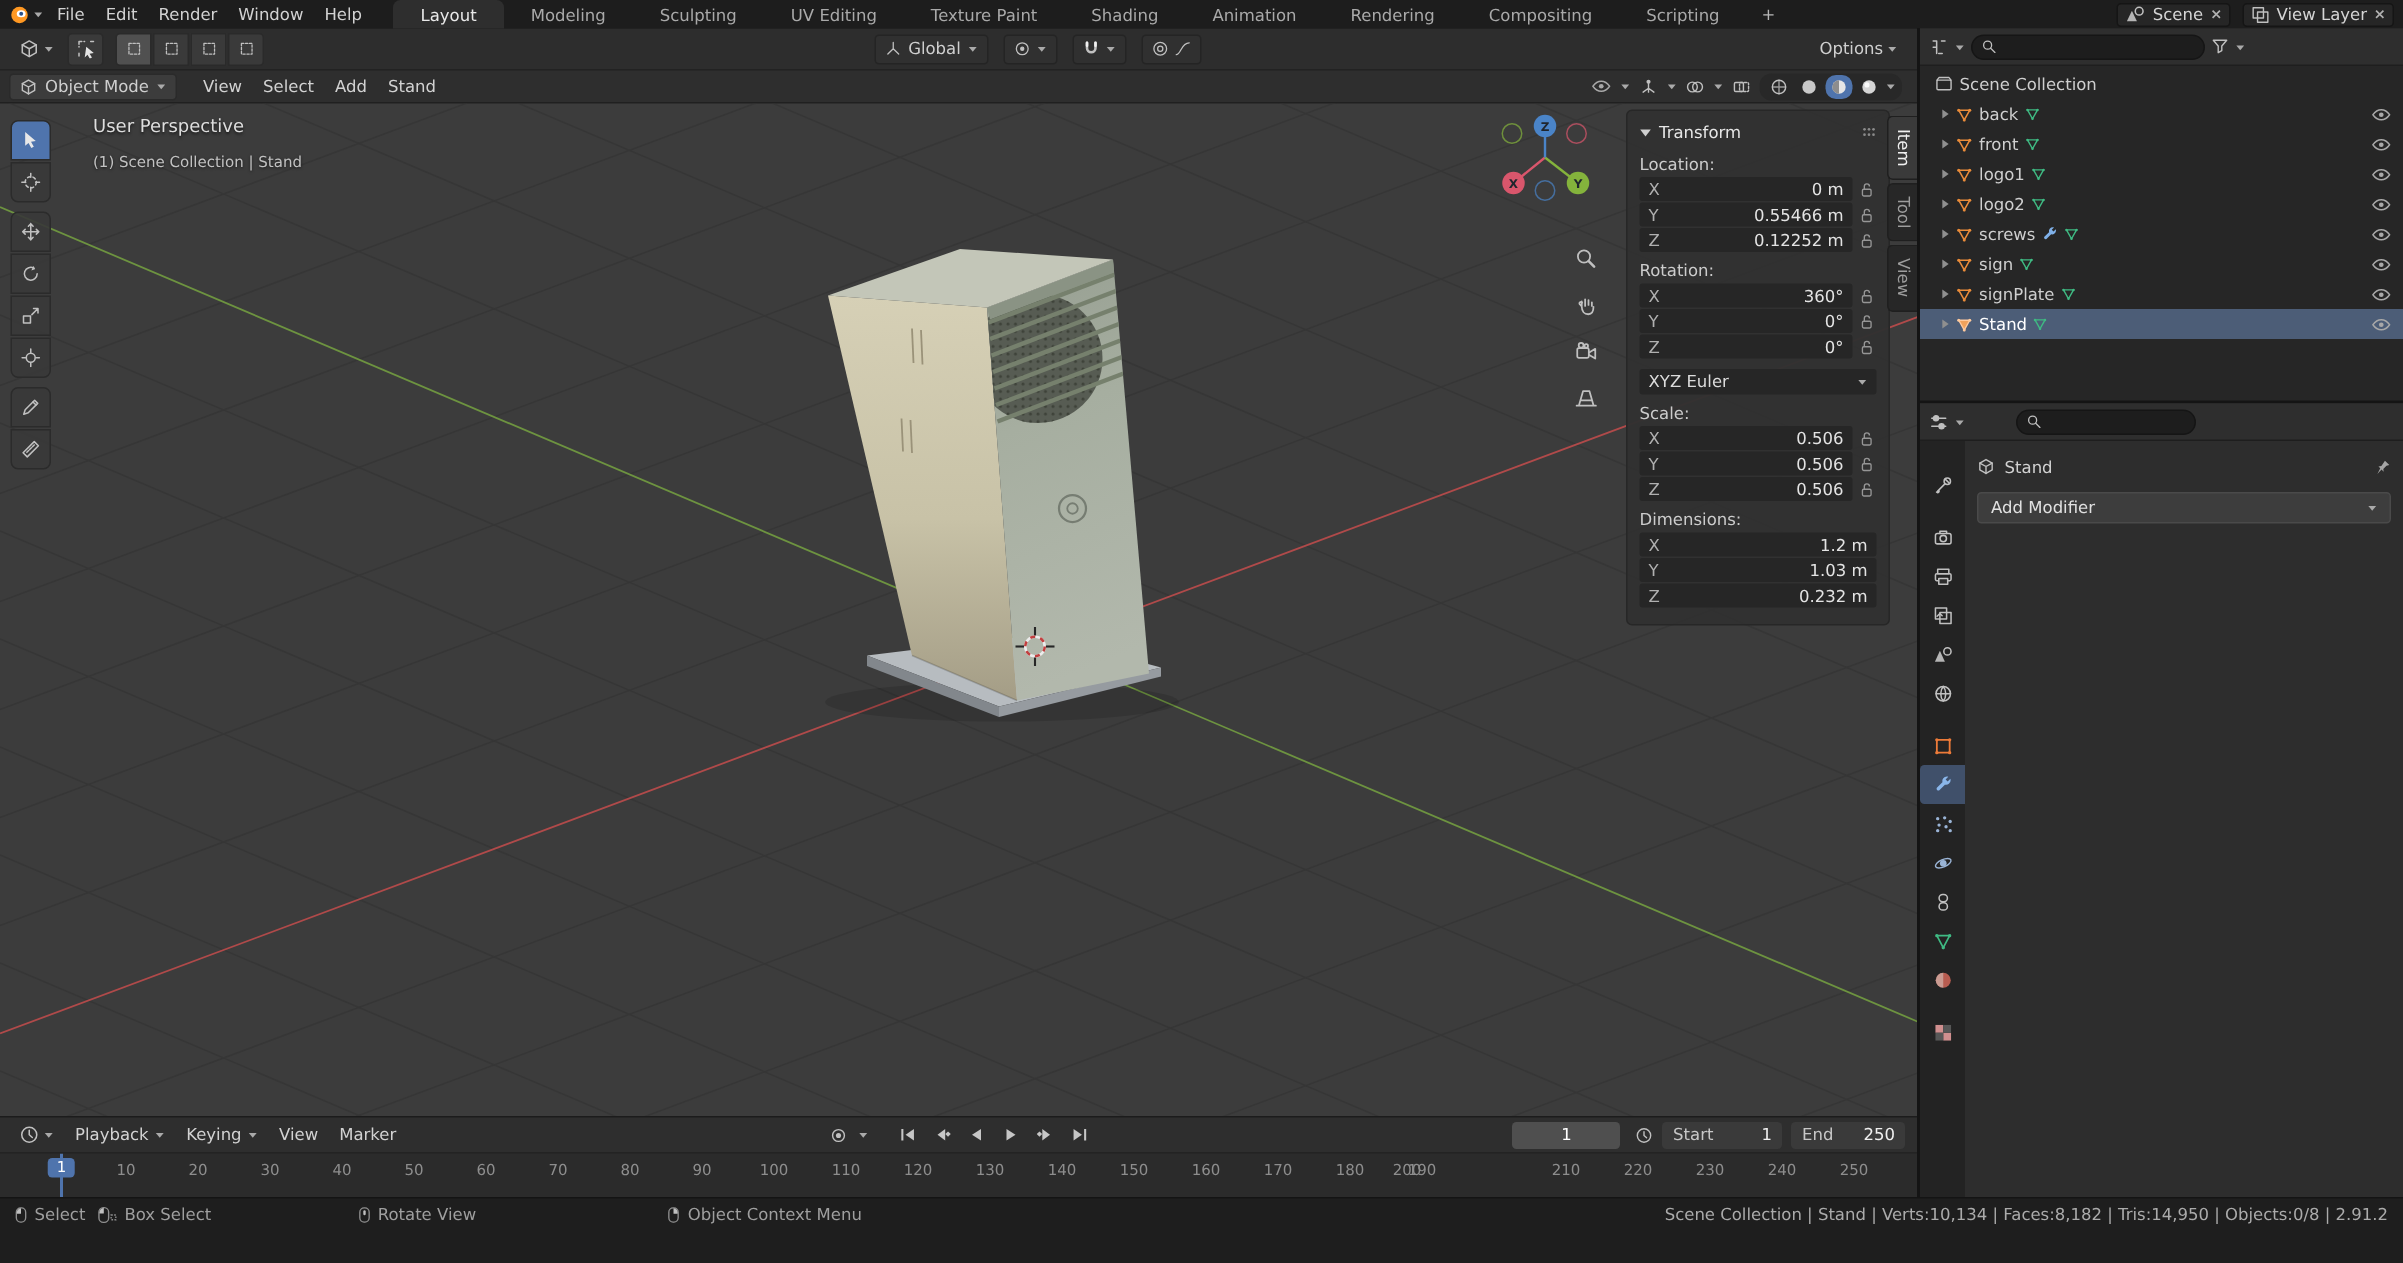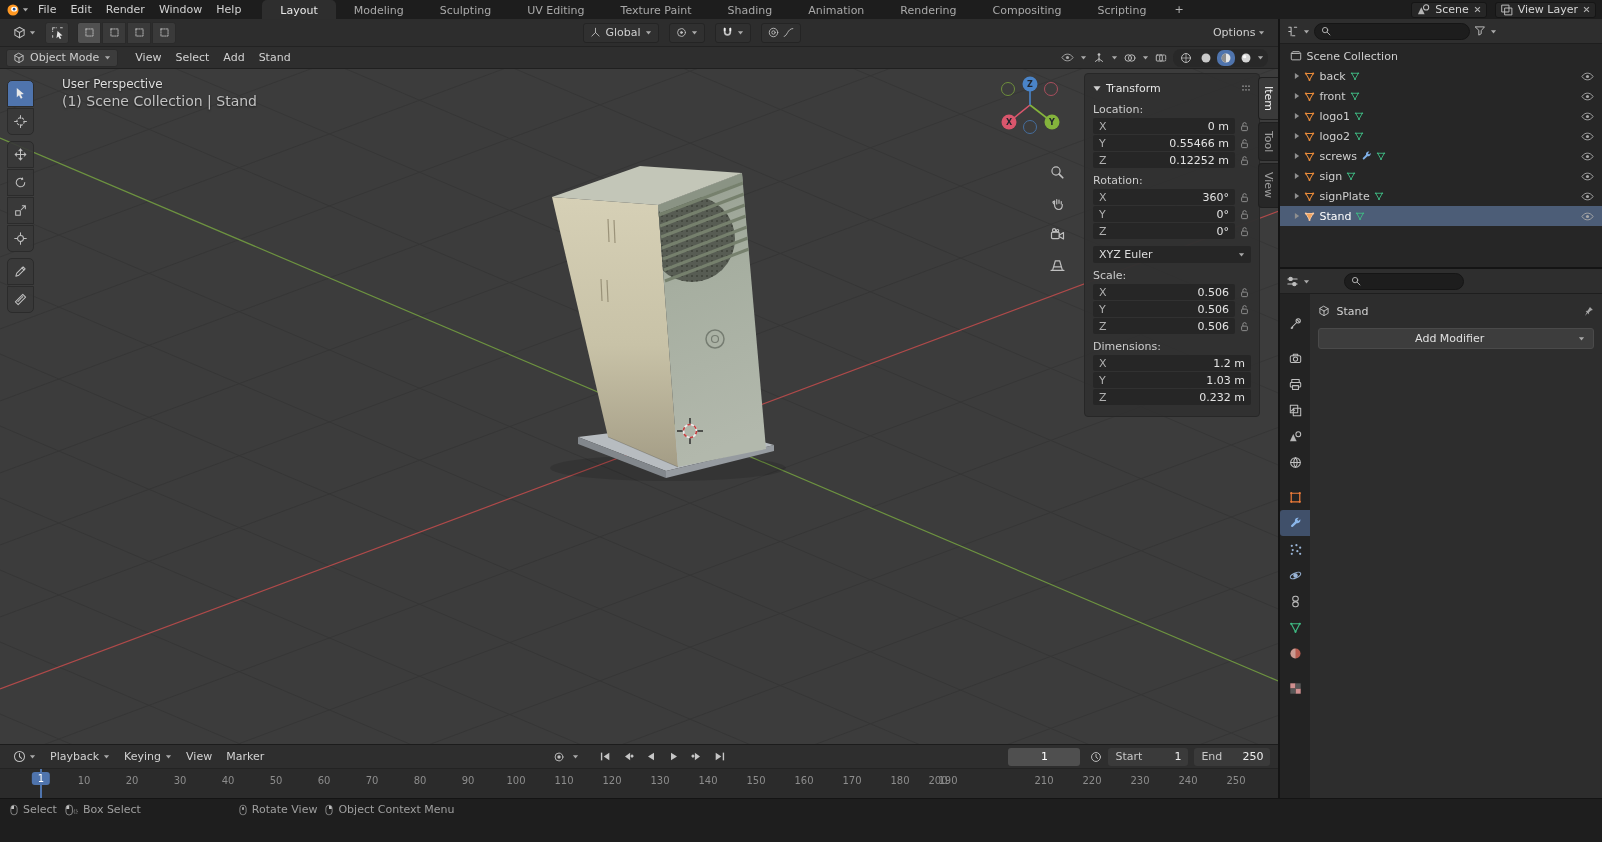--- a/index.html
+++ b/index.html
@@ -37,21 +37,21 @@
 .modechip{display:flex;align-items:center;gap:5px;background:#3c3c3c;border:1px solid #2a2a2a;border-radius:3px;height:18px;padding:0 6px;margin-right:8px}
 .vph-right{margin-left:auto;display:flex;align-items:center;gap:6px;padding-right:4px}
 .shadegrp{display:flex;align-items:center;gap:2px;background:#282828;border-radius:8px;padding:1px 4px}
 .shadegrp .sbtn{width:18px;height:16px;display:flex;align-items:center;justify-content:center;border-radius:7px}
 .shadegrp .sbtn.active{background:#4f74ad}
 
 .viewport{position:relative;height:675px;background:#3c3c3c;overflow:hidden}
 .scene-svg{position:absolute;left:0;top:0}
 .vp-info{position:absolute;left:62px;top:8px;text-shadow:0 1px 2px rgba(0,0,0,.6);pointer-events:none}
 .vp-info .t1{font-size:12px;color:#dedede}
-.vp-info .t2{font-size:14px;color:#c2c2c2;margin-top:2px}
+.vp-info .t2{font-size:10px;color:#c2c2c2;margin-top:12px}
 .vp-toolbar{position:absolute;left:7px;top:11px;display:flex;flex-direction:column;gap:6px}
 .tgroup{display:flex;flex-direction:column;gap:1px}
 .toolbtn{width:27px;height:27px;background:rgba(57,57,57,.9);border:1px solid #2b2b2b;display:flex;align-items:center;justify-content:center}
 .tgroup .toolbtn:first-child{border-radius:5px 5px 0 0}
 .tgroup .toolbtn:last-child{border-radius:0 0 5px 5px}
 .tgroup .toolbtn:only-child{border-radius:5px}
 .toolbtn.active{background:#4f74ad}
 .gizmo{position:absolute;left:985px;top:2px;width:90px;height:90px}
 .navicons{position:absolute;left:1046px;top:92px;display:flex;flex-direction:column;gap:9px;align-items:center}
 .navicons .nbtn{width:22px;height:22px;display:flex;align-items:center;justify-content:center;border-radius:11px}
@@ -100,21 +100,21 @@
 .props{flex:1;display:flex;flex-direction:column;background:#2d2d2d}
 .props-header{height:25px;background:#2e2e2e;border-bottom:1px solid #1e1e1e;display:flex;align-items:center;gap:4px;padding:0 6px}
 .props-body{flex:1;display:flex}
 .props-tabs{width:30px;background:#232323;display:flex;flex-direction:column;align-items:center;padding-top:16px}
 .ptab{width:30px;height:26px;display:flex;align-items:center;justify-content:center}
 .ptab.gap{margin-top:9px}
 .ptab.active{background:#40506a;border-radius:3px 0 0 3px}
 .props-content{flex:1;padding:6px 8px}
 .crumb{display:flex;align-items:center;gap:6px;height:22px;color:#d2d2d2}
 .addmod{margin-top:6px;height:21px;background:#3d3d3d;border:1px solid #4a4a4a;border-radius:3px;display:flex;align-items:center;padding:0 8px;gap:6px;color:#e0e0e0}
-.addmod .lbl{flex:1;text-align:center}
+.addmod .lbl{flex:1;text-align:left}
 </style>
 </head>
 <body>
 
 <div class="app">
 
   <div class="topbar">
     <span class="icon">
         <svg viewBox="0 0 16 16" width="14" height="14">
           <circle cx="8" cy="8" r="6.3" fill="#ff9822"></circle>
@@ -1458,22 +1458,23 @@
               <rect x="9.8" y="6.5" width="3.4" height="3.4" fill="none" stroke="#8f8f8f" stroke-dasharray="1.2 1"></rect>
             </svg>
           </span>Box Select</span>
         <span class="hint" style="margin-left:90px">
    <span class="icon">
             <svg viewBox="0 0 9 13" width="8" height="12">
               <rect x="1" y="1.2" width="7" height="10.6" rx="3.2" fill="none" stroke="#8f8f8f"></rect>
               <rect x="3.6" y="3" width="1.8" height="3.6" rx=".9" fill="#c0c0c0"></rect>
             </svg>
           </span>Rotate View</span>
-        <span class="hint" style="">
+        <span class="hint" style="margin-left:120px">
    <span class="icon">
             <svg viewBox="0 0 9 13" width="8" height="12">
               <rect x="1" y="1.2" width="7" height="10.6" rx="3.2" fill="none" stroke="#8f8f8f"></rect>
               <path d="M4.5 1.4a3.1 3.1 0 0 1 3.1 3.1v1H4.5z" fill="#c0c0c0"></path>
             </svg>
           </span>Object Context Menu</span>
       </span>
+    <span class="stats">Scene Collection | Stand | Verts:10,134 | Faces:8,182 | Tris:14,950 | Objects:0/8 | 2.91.2</span>
   </div>
 </div>
 
 </body></html>

